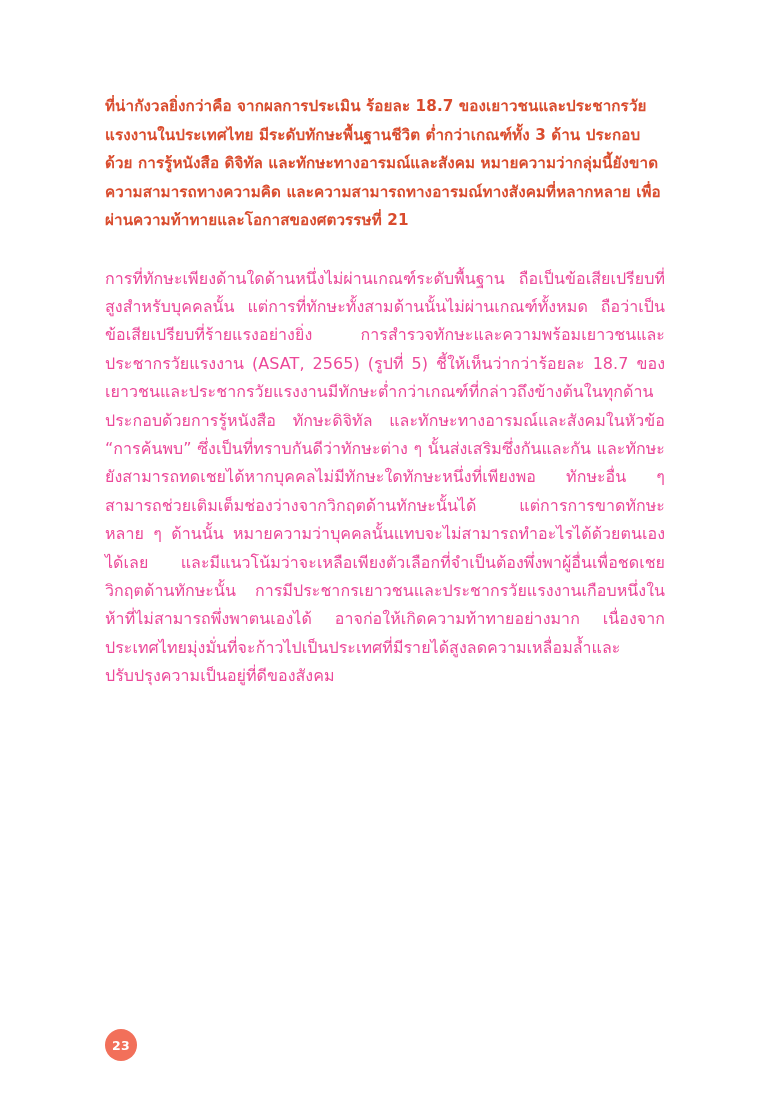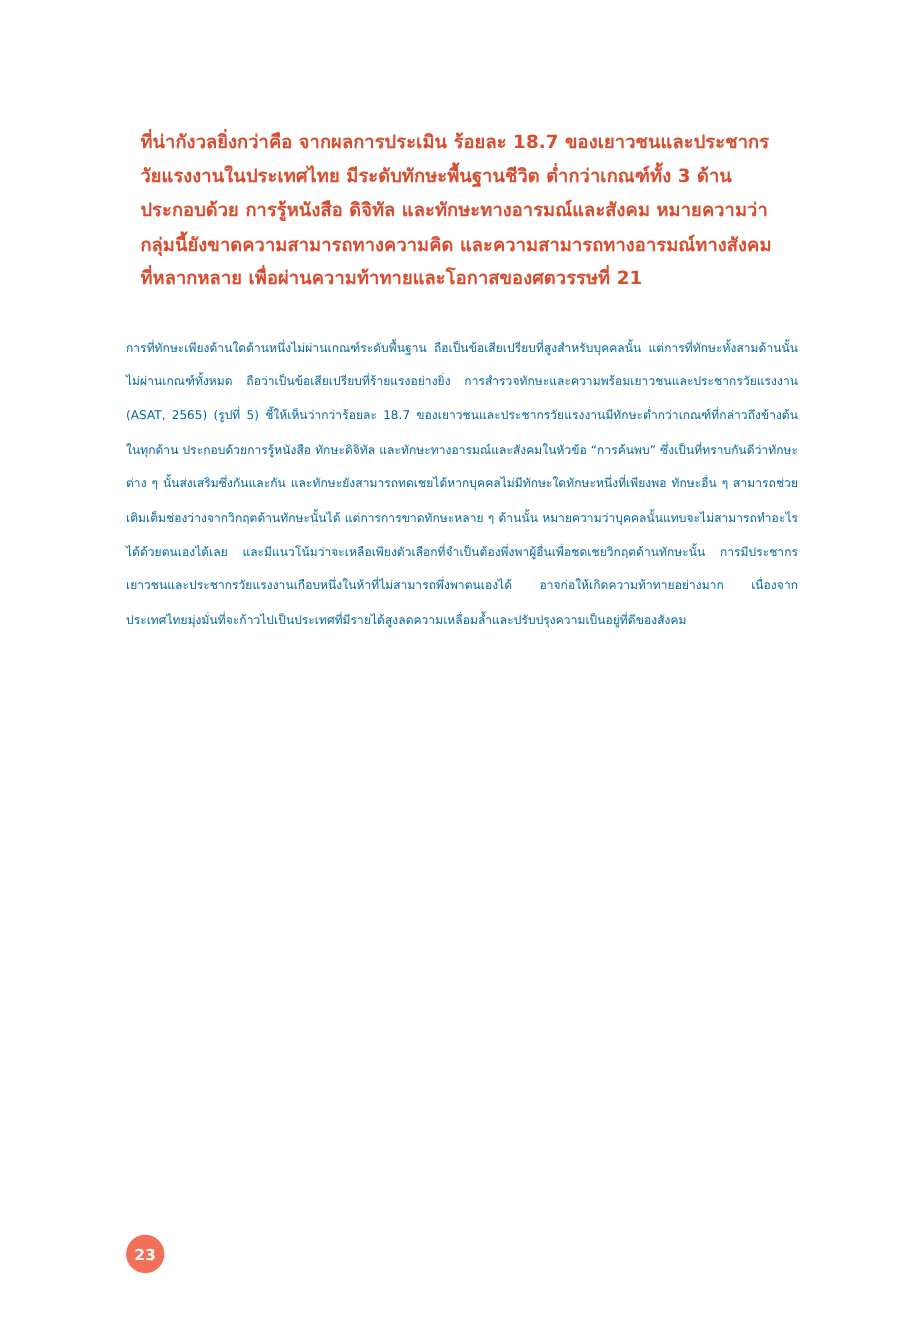--- a/index.html
+++ b/index.html
@@ -28,26 +28,26 @@
   .highlight-block {
     color: #d94c2e;
     font-size: 15.2px;
     line-height: 28.5px;
     font-weight: 600;
     letter-spacing: 0.1px;
     text-align: left;
     margin: 0;
   }
   .highlight-block p {
-    margin: 12px;
+    margin: 0;
   }
   .body-block {
     margin-top: 30px;
-    color: #0369a1;
-    font-size: 10px;
+    color: #ec4899;
+    font-size: 16px;
     line-height: 28.4px;
     text-align: justify;
     text-justify: inter-word;
     letter-spacing: 0.05px;
   }
   .body-block p {
     margin: 0;
   }
   .page-number-badge {
     position: absolute;

